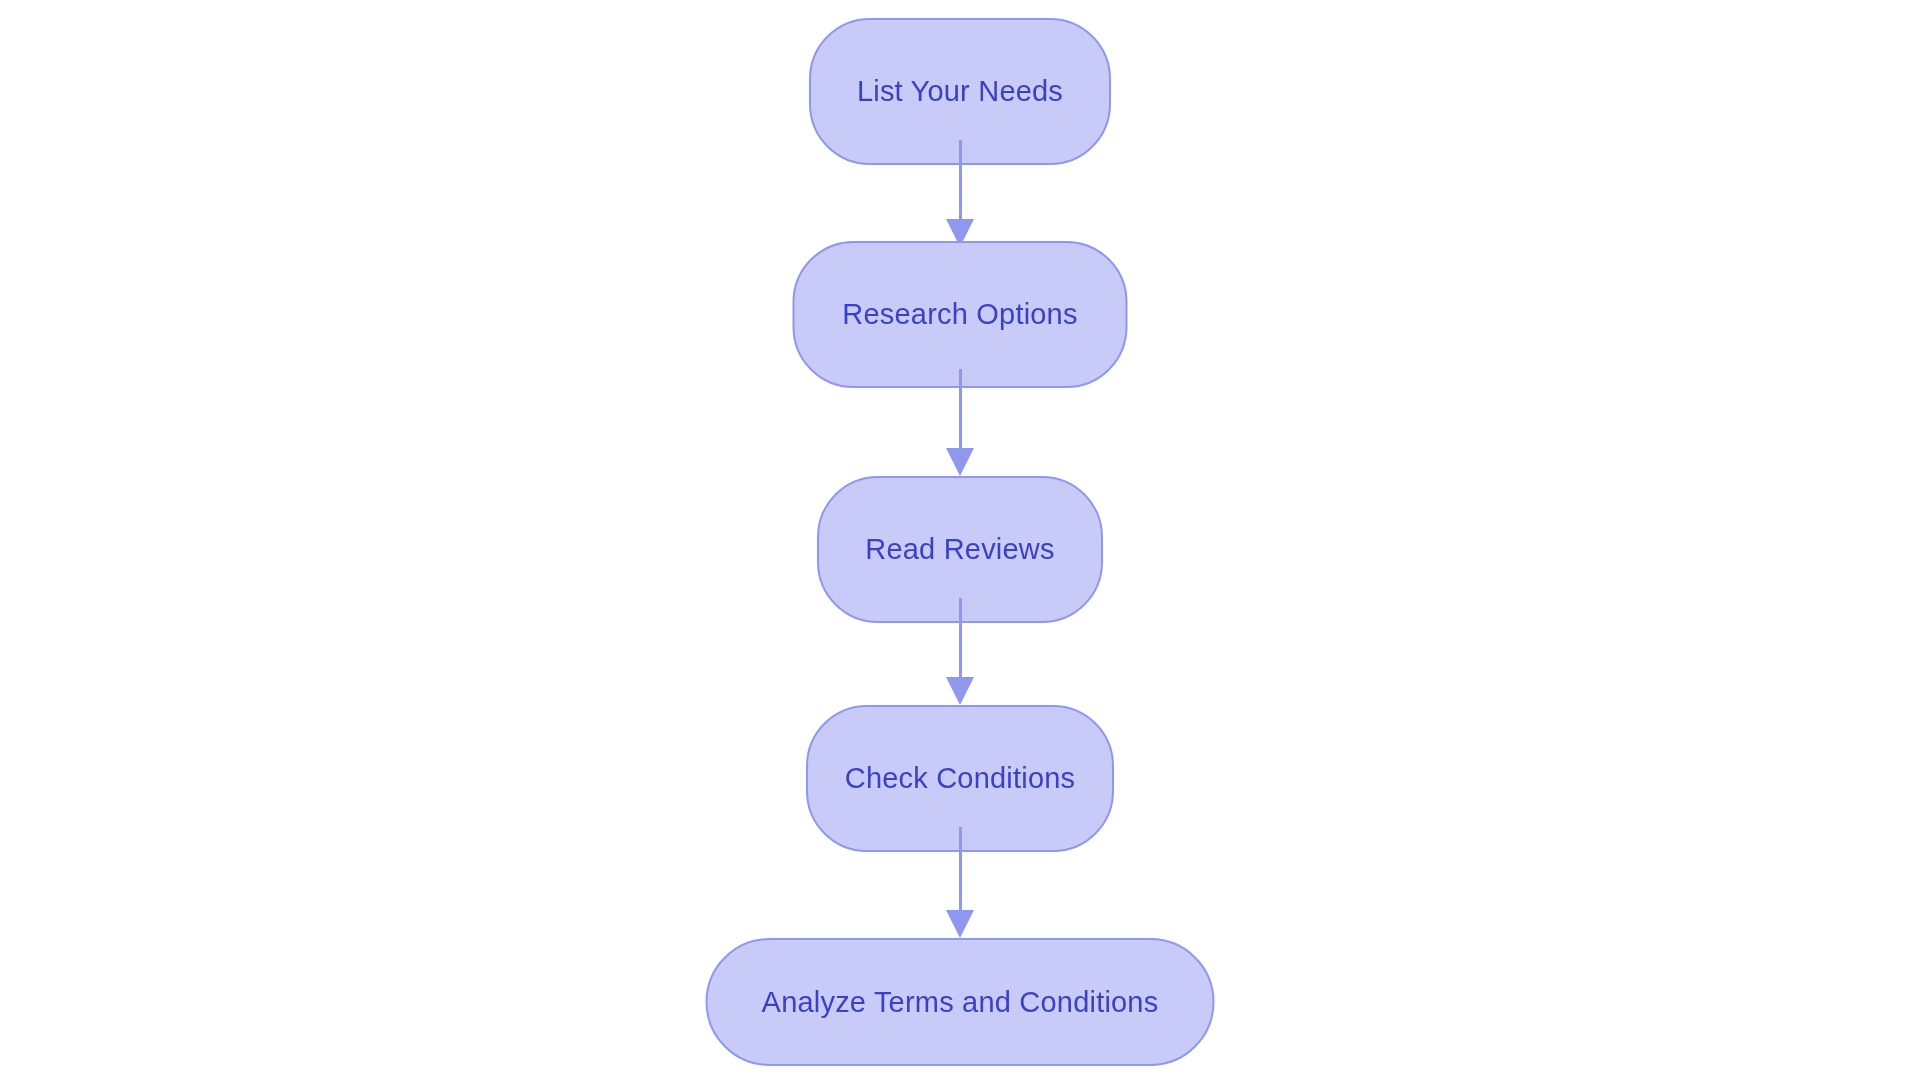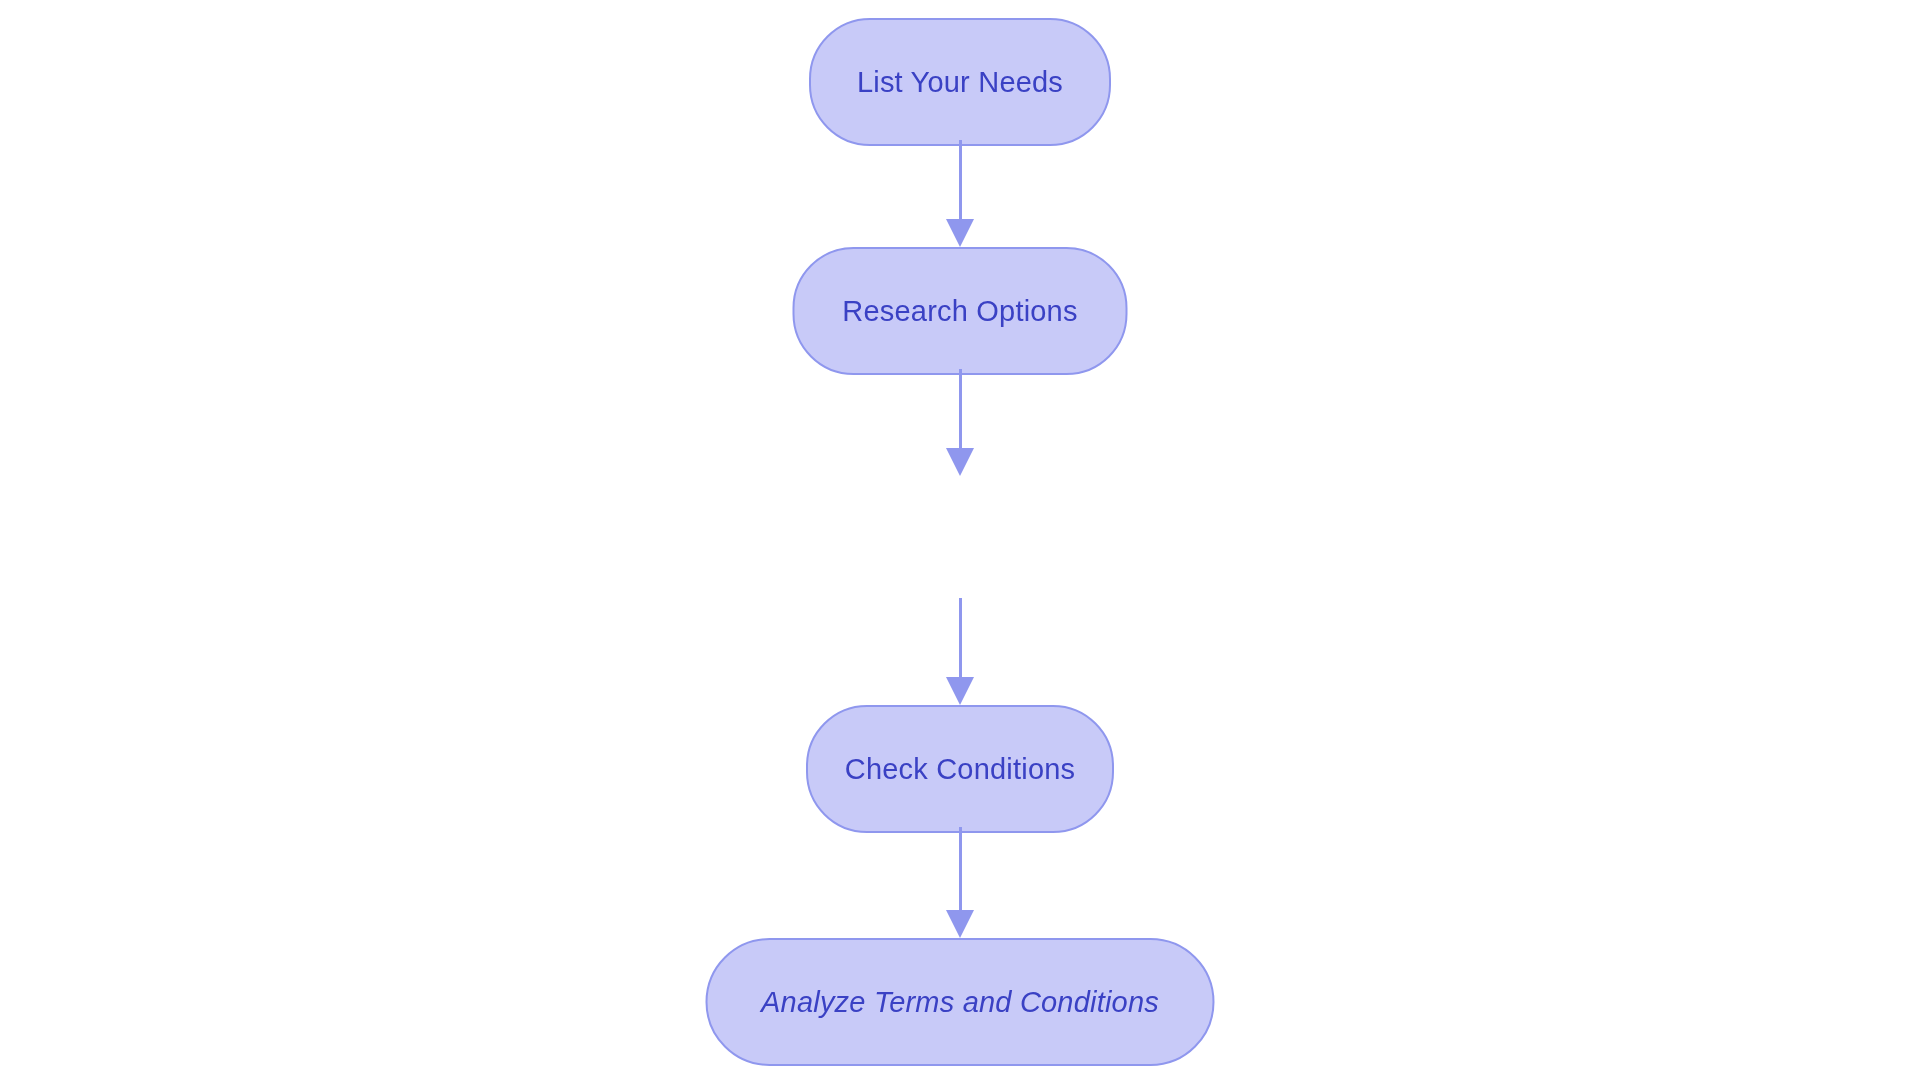--- a/index.html
+++ b/index.html
@@ -12,38 +12,38 @@
     position: relative;
     width: 1920px;
     height: 1083px;
     background: #ffffff;
     overflow: hidden;
   }
   .flow-node {
     position: absolute;
     left: 50%;
     transform: translateX(-50%);
-    height: 128px;
+    height: 147px;
     border-radius: 61px;
     background: #c8caf8;
     border: 2px solid #8f97ee;
     box-sizing: border-box;
     display: flex;
     align-items: center;
     justify-content: center;
     font-size: 29px;
     color: #3a41c4;
     white-space: nowrap;
     letter-spacing: 0.2px;
   }
   .node-1 { top: 18px;  width: 302px; }
-  .node-2 { top: 247px; width: 335px; }
+  .node-2 { top: 241px; width: 335px; }
   .node-3 { top: 476px; width: 286px; }
   .node-4 { top: 705px; width: 308px; }
-  .node-5 { top: 938px; width: 509px; height: 128px; border-radius: 64px; font-style: italic; }
+  .node-5 { top: 938px; width: 509px; height: 128px; border-radius: 64px; }
 
   .connector {
     position: absolute;
     left: 50%;
     transform: translateX(-50%);
     width: 28px;
     display: flex;
     flex-direction: column;
     align-items: center;
   }
@@ -80,20 +80,23 @@
 
   <div class="flow-node node-2">
     <span>Research Options</span>
   </div>
 
   <div class="connector conn-2">
     <div class="shaft"></div>
     <div class="head"></div>
   </div>
 
+  <div class="flow-node node-3">
+    <span>Read Reviews</span>
+  </div>
 
   <div class="connector conn-3">
     <div class="shaft"></div>
     <div class="head"></div>
   </div>
 
   <div class="flow-node node-4">
     <span>Check Conditions</span>
   </div>
 

